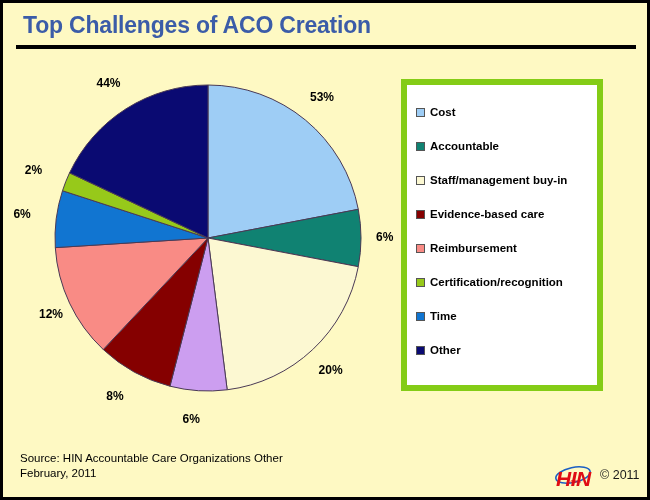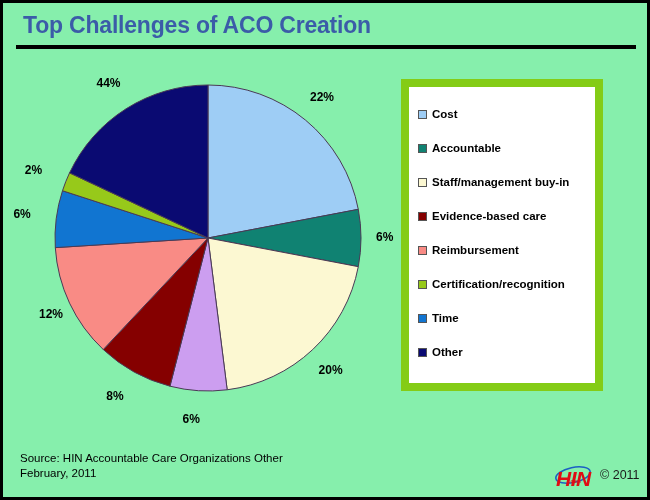--- a/index.html
+++ b/index.html
@@ -9,21 +9,21 @@
   }
   body {
     font-family: "Liberation Sans", sans-serif;
   }
   #frame {
     position: relative;
     width: 650px;
     height: 500px;
     box-sizing: border-box;
     border: 3px solid #000000;
-    background: #86efac;
+    background: #fef9c3;
     overflow: hidden;
     padding-left: 24px;
   }
   #title-area {
     position: absolute;
     left: 0;
     top: 0;
     width: 644px;
     height: 50px;
   }
@@ -66,21 +66,21 @@
     white-space: nowrap;
     font-family: "Liberation Sans", sans-serif;
   }
   #legend {
     position: absolute;
     left: 398px;
     top: 76px;
     width: 202px;
     height: 312px;
     box-sizing: border-box;
-    border: 8px solid #84cc16;
+    border: 6px solid #84cc16;
     background: #ffffff;
   }
   #legend-inner {
     position: absolute;
     left: 0;
     top: 0;
     right: 0;
     bottom: 0;
     padding: 10px 0 0 9px;
   }
@@ -179,21 +179,21 @@
           <path d="M 205 180 L 355.29 208.67 A 153 153 0 0 1 224.18 331.79 Z" fill="#fcf8d2" stroke="#4a3a55" stroke-width="1"></path>
           <path d="M 205 180 L 224.18 331.79 A 153 153 0 0 1 166.95 328.19 Z" fill="#cc9ef0" stroke="#4a3a55" stroke-width="1"></path>
           <path d="M 205 180 L 166.95 328.19 A 153 153 0 0 1 100.26 291.53 Z" fill="#850000" stroke="#4a3a55" stroke-width="1"></path>
           <path d="M 205 180 L 100.26 291.53 A 153 153 0 0 1 52.30 189.61 Z" fill="#f98b85" stroke="#4a3a55" stroke-width="1"></path>
           <path d="M 205 180 L 52.30 189.61 A 153 153 0 0 1 59.49 132.72 Z" fill="#1175d1" stroke="#4a3a55" stroke-width="1"></path>
           <path d="M 205 180 L 59.49 132.72 A 153 153 0 0 1 66.56 114.86 Z" fill="#97c91a" stroke="#4a3a55" stroke-width="1"></path>
           <path d="M 205 180 L 66.56 114.86 A 153 153 0 0 1 205.00 27.00 Z" fill="#0a0a72" stroke="#4a3a55" stroke-width="1"></path>
         </g>
     </svg>
     <div id="pct-labels">
-        <div class="pct-label" style="left: 307.011px; top: 31.7666px;">22%</div>
+        <div class="pct-label" style="left: 307.011px; top: 31.7666px;">53%</div>
         <div class="pct-label" style="left: 373px; top: 172px;">6%</div>
         <div class="pct-label" style="left: 315.588px; top: 304.672px;">20%</div>
         <div class="pct-label" style="left: 179.572px; top: 353.641px;">6%</div>
         <div class="pct-label" style="left: 103.321px; top: 331.488px;">8%</div>
         <div class="pct-label" style="left: 36px; top: 249.492px;">12%</div>
         <div class="pct-label" style="left: 10.4351px; top: 149.189px;">6%</div>
         <div class="pct-label" style="left: 21.7807px; top: 105.001px;">2%</div>
         <div class="pct-label" style="left: 93.4795px; top: 18.3323px;">44%</div>
       </div>
   </div>

